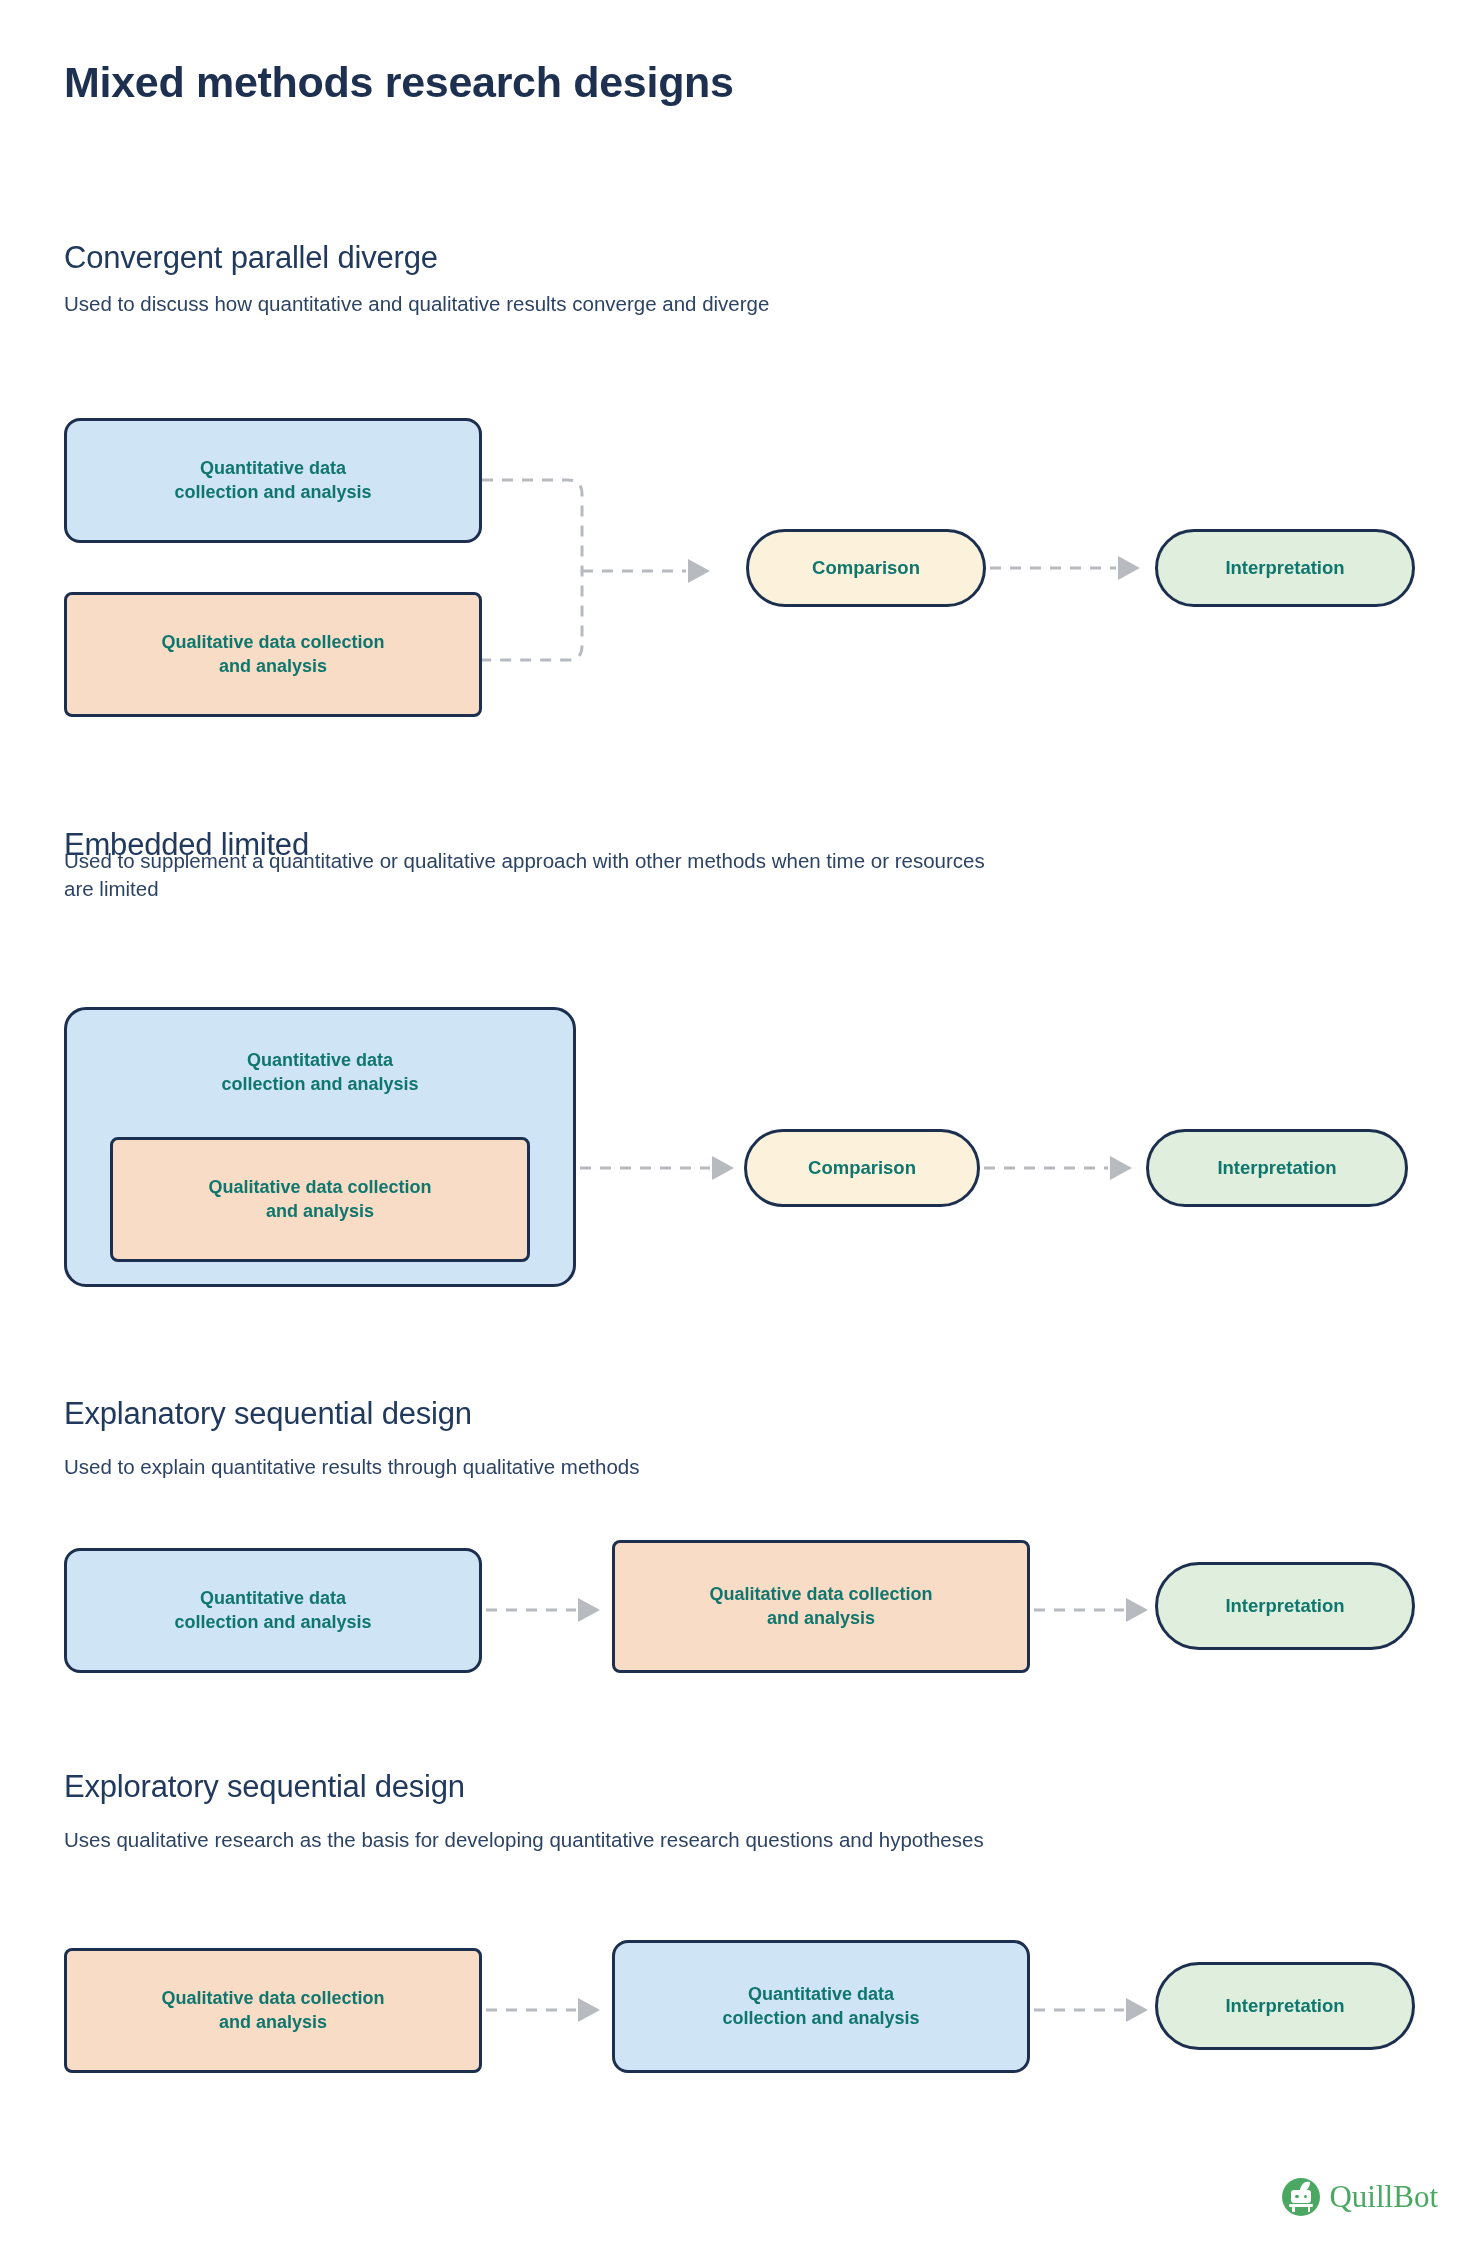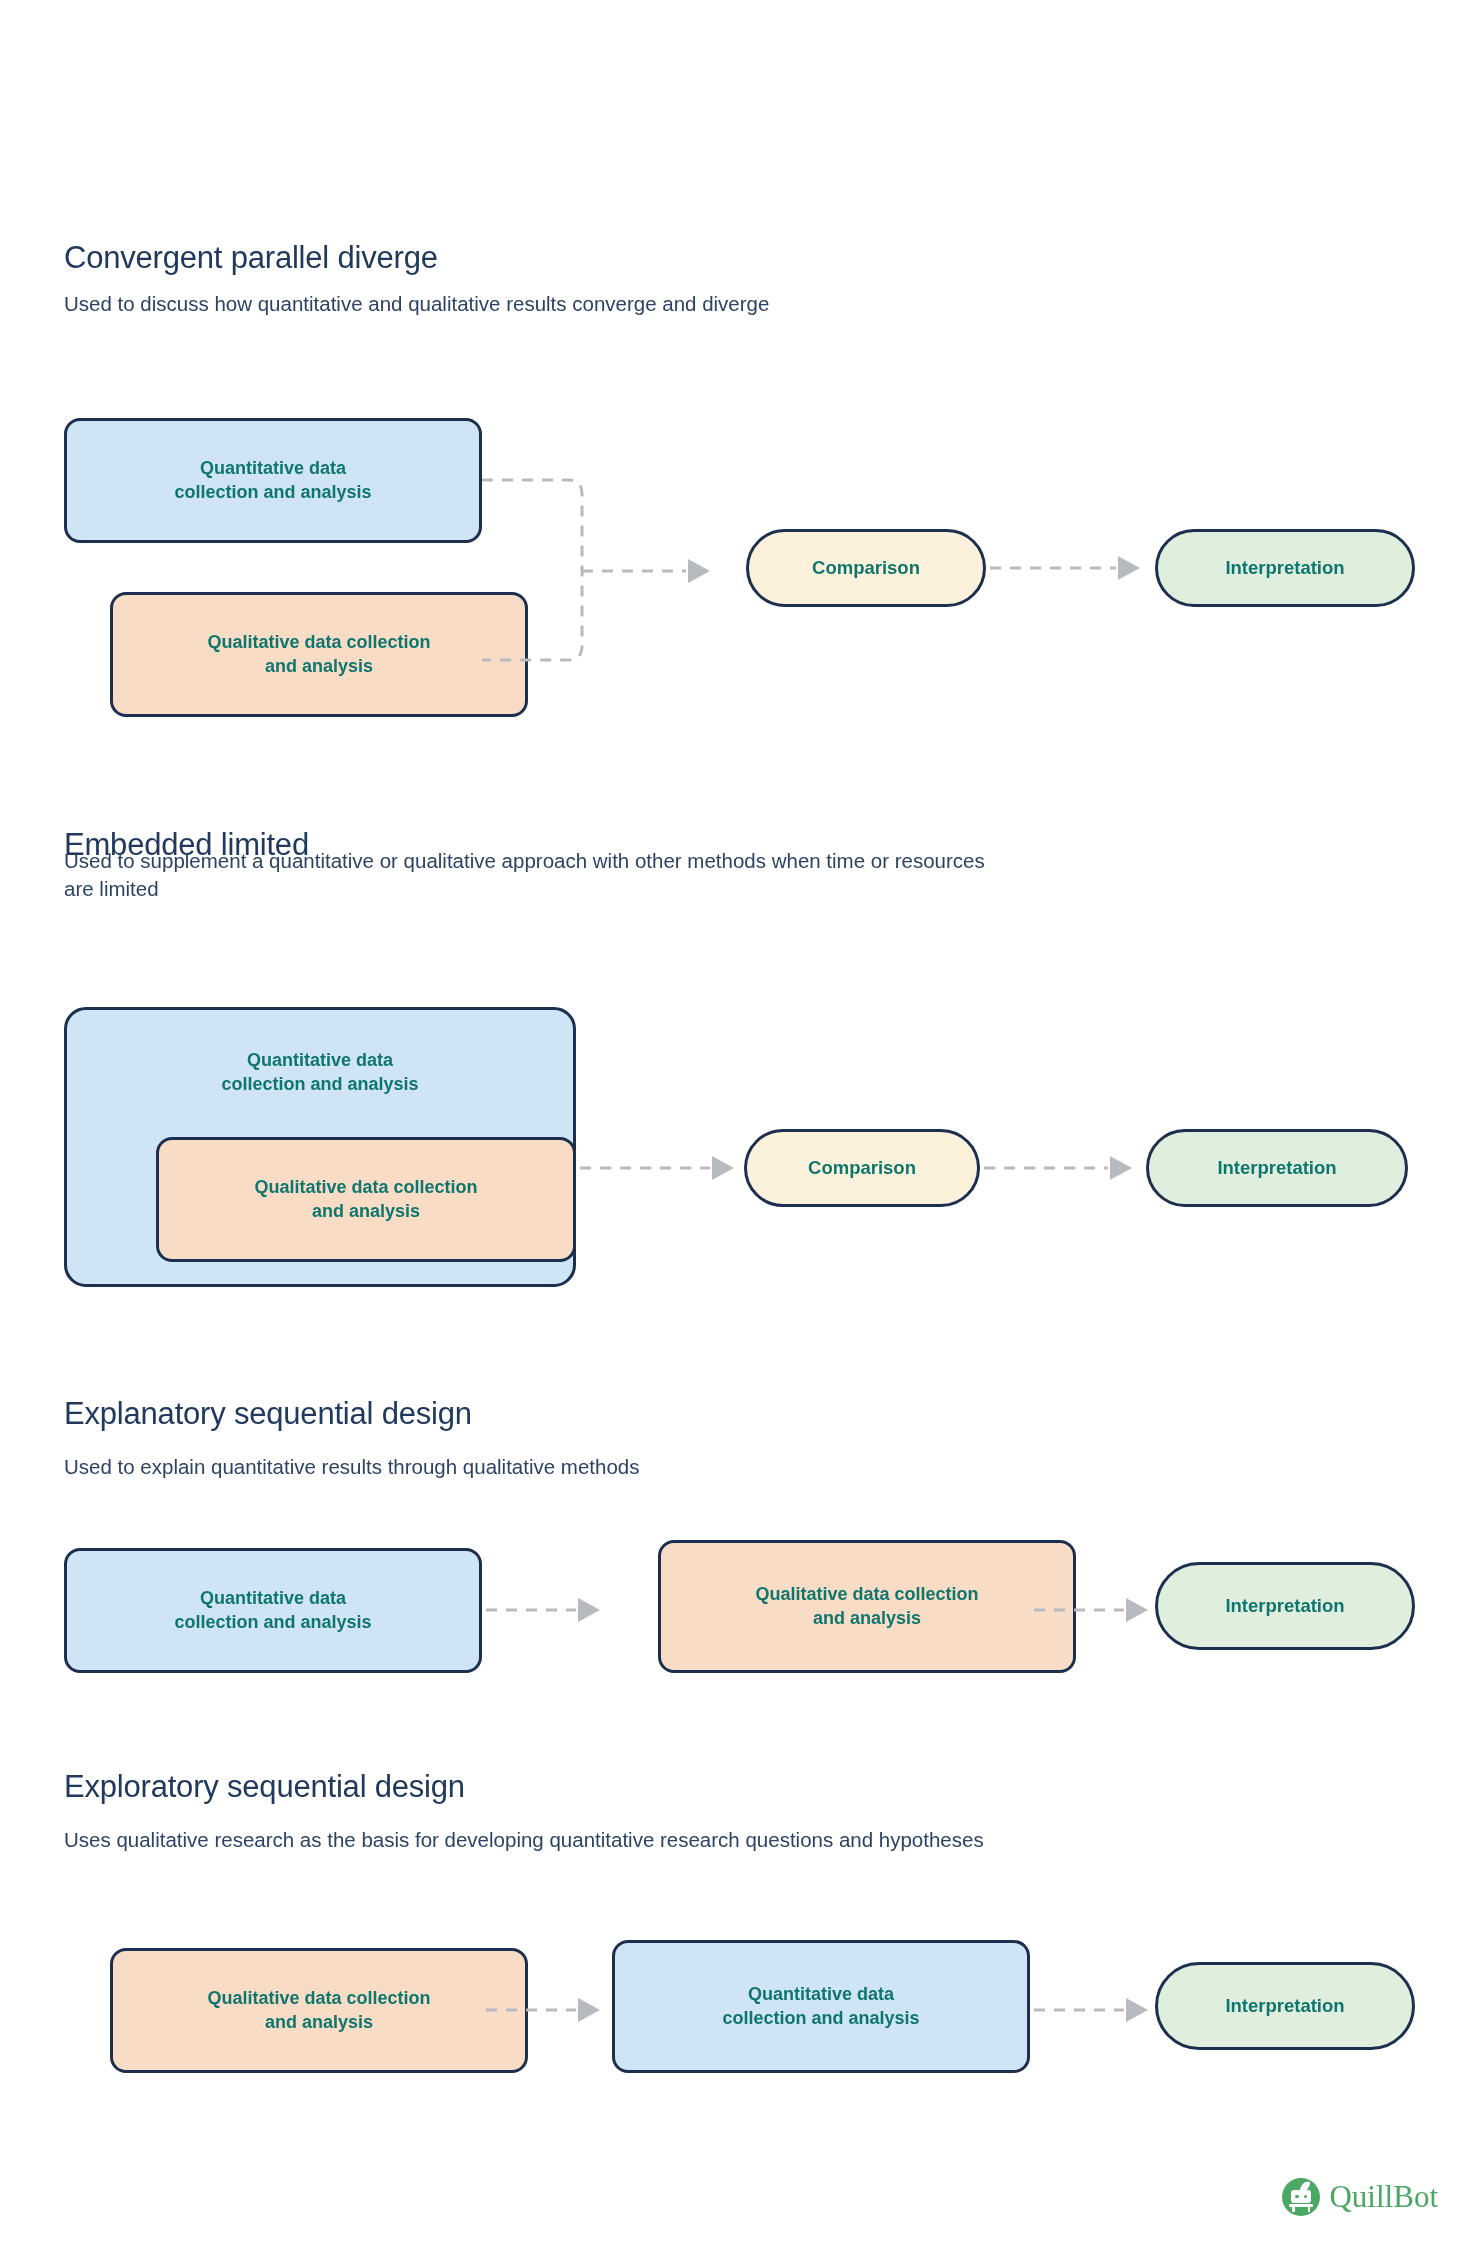--- a/index.html
+++ b/index.html
@@ -58,21 +58,21 @@
     align-items: center;
     justify-content: center;
     text-align: center;
     color: #0f766e;
     font-weight: bold;
     line-height: 1.32;
     padding: 6px 14px;
   }
 
   .node-quant { background: #cfe4f5; border-radius: 16px; font-size: 18px; }
-  .node-qual  { background: #f8dcc6; border-radius: 16px; font-size: 18px; margin-left: 46px; }
+  .node-qual  { background: #f8dcc6; border-radius: 8px; font-size: 18px; }
   .node-comp  { background: #fcf2dc; border-radius: 999px; font-size: 18.5px; font-weight: bold; }
   .node-interp{ background: #dfeedd; border-radius: 999px; font-size: 18.5px; font-weight: bold; }
 
   
   .conn { position: absolute; }
   .conn svg { display: block; overflow: visible; }
 
   .logo {
     position: absolute;
     right: 34px;
@@ -119,20 +119,21 @@
     color: #4aa863;
     font-family: "Liberation Serif", serif;
     letter-spacing: 0px;
   }
 </style>
 </head>
 <body>
 
 <div class="page">
 
+  <div class="page-title">Mixed methods research designs</div>
 
   <div class="section">
     <div class="section-heading" style="top:240px;">Convergent parallel diverge</div>
     <div class="section-desc" style="top:290px; width:760px;">Used to discuss how quantitative and qualitative results converge and diverge</div>
 
     <div class="node node-quant" style="left:64px; top:418px; width:418px; height:125px;">
       <span>
         <span>Quantitative data</span><br>
         <span>collection and analysis</span>
       </span>

